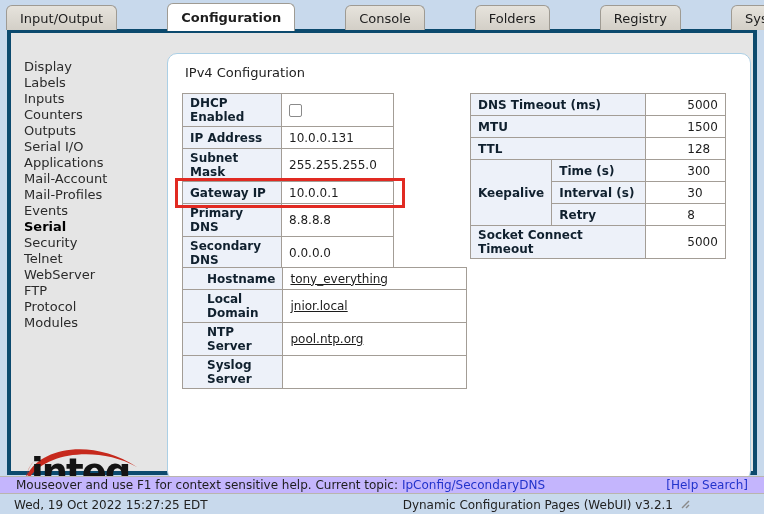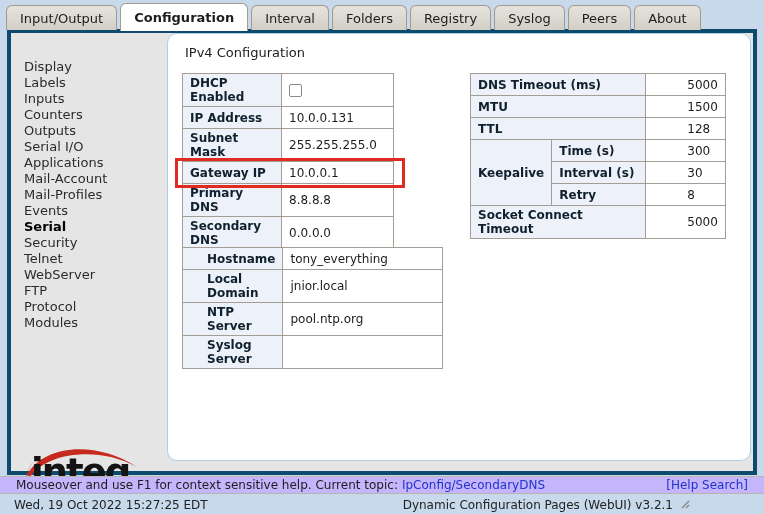--- a/index.html
+++ b/index.html
@@ -7,21 +7,21 @@
   body {
     font-family: "DejaVu Sans", "Liberation Sans", sans-serif;
     background: #c8d9ec;
     overflow: hidden;
   }
   #screen { position: relative; width: 764px; height: 514px; background: #c8d9ec; }
 
   
   .tabbar {
     position: absolute; left: 0; top: 0; width: 764px; height: 30px;
-    display: flex; align-items: flex-end; padding-left: 6px; z-index: 3;
+    display: flex; align-items: flex-end; padding-left: 6px; z-index: 3; gap: 47px;
   }
   .tab {
     height: 25px; padding: 0 13px; margin-right: 3px;
     display: flex; align-items: center;
     background: linear-gradient(#e6e3dc, #d3cfc7);
     border: 1px solid #9f9b93; border-bottom: none;
     border-radius: 6px 6px 0 0;
     font-size: 13px; color: #1d1d1d; cursor: pointer; white-space: nowrap;
   }
   .tab.active {
@@ -38,42 +38,42 @@
   
   .sidebar { position: absolute; left: 13px; top: 26px; width: 140px; }
   .side-item {
     font-size: 13px; line-height: 16px; color: #2b2b2b;
     cursor: pointer; white-space: nowrap;
   }
   .side-item.active { font-weight: bold; color: #000; }
 
   
   .mainbox {
-    position: absolute; left: 156px; top: 0; width: 584px; height: 428px;
+    position: absolute; left: 156px; top: 20px; width: 584px; height: 428px;
     background: #ffffff; border: 1px solid #abcfe5; border-radius: 10px;
   }
   .page-title { position: absolute; left: 17px; top: 11px; font-size: 13px; color: #222; }
 
   
   table.cfg { border-collapse: collapse; font-size: 12px; }
   table.cfg td {
     border: 1px solid #a39d96; height: 22px; padding: 2px 7px;
     color: #1c1c1c; vertical-align: middle; background: #fff;
   }
   table.cfg td.lbl { background: #edf1f9; font-weight: bold; color: #10202e; }
   #ip-table   { position: absolute; left: 14px;  top: 39px; }
   #ip-table   td.lbl { width: 99px; }
   #ip-table   td.val { width: 112px; }
   #net-table  { position: absolute; left: 302px; top: 39px; }
   #net-table  td.val { width: 64px; padding-left: 41px; }
   #net-table  td.sub { width: 94px; }
   #net-table  td.grp { width: 70px; }
   #host-table { position: absolute; left: 14px;  top: 213px; }
   #host-table td.lbl { width: 100px; padding-left: 24px; }
-  #host-table td.val { width: 160px; }
+  #host-table td.val { width: 184px; text-decoration: underline; }
 
   .checkbox {
     width: 13px; height: 13px; border: 1px solid #8a8a8a; border-radius: 2px;
     background: #fff; display: inline-block; vertical-align: middle; cursor: pointer;
   }
 
   
   .highlight-box {
     position: absolute; left: 7px; top: 124px; width: 230px; height: 30px;
     border: 3px solid #e12a22; pointer-events: none; z-index: 5;
@@ -109,21 +109,21 @@
   .grip { cursor: nwse-resize; display: inline-block; }
 </style>
 </head>
 <body>
 
 <div id="screen">
 
   <div class="tabbar">
     <div class="tab">Input/Output</div>
     <div class="tab active">Configuration</div>
-    <div class="tab">Interval</div>
+    <div class="tab">Console</div>
     <div class="tab">Folders</div>
     <div class="tab">Registry</div>
     <div class="tab">Syslog</div>
     <div class="tab">Peers</div>
     <div class="tab">About</div>
   </div>
 
   <div class="panel">
 
     <div class="sidebar">

